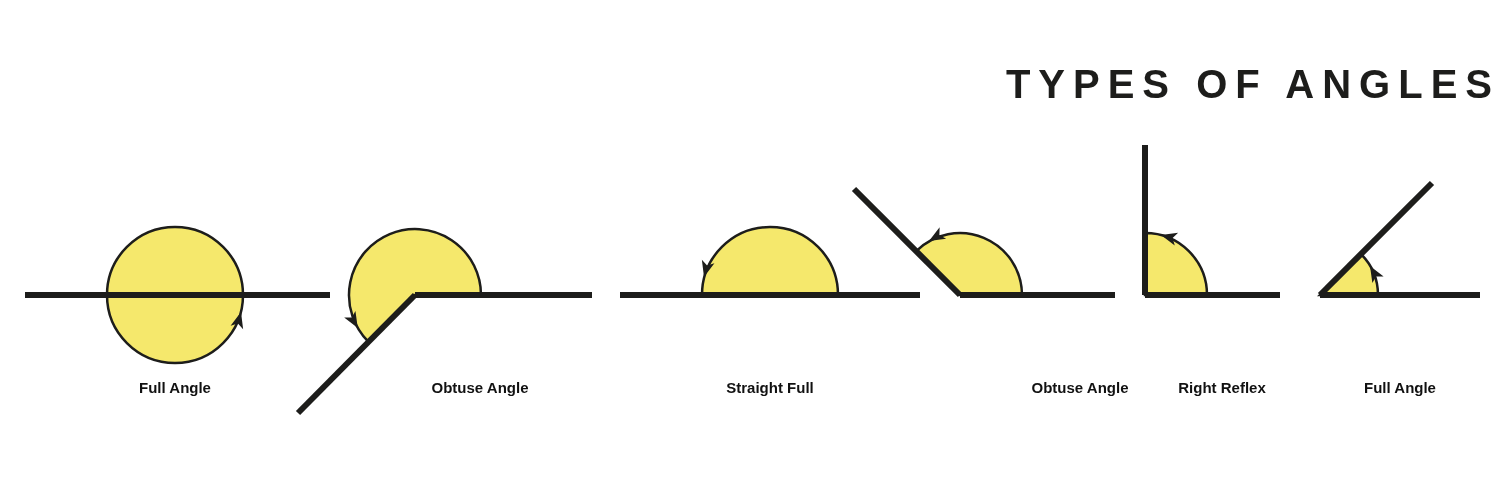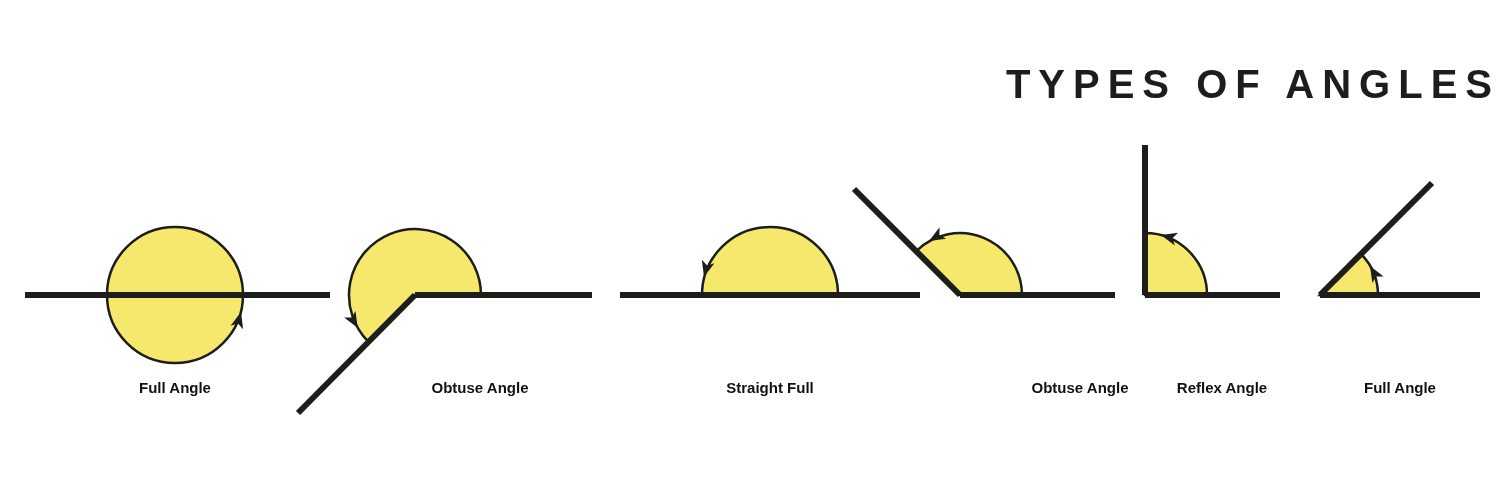--- a/index.html
+++ b/index.html
@@ -91,14 +91,14 @@
       <path class="arrow" d="M0,0 L-16,-6.5 L-12,0 L-16,6.5 Z"></path>
     </g>
   </g>
 
 </svg>
 
 <div class="label" style="left:175px">Full Angle</div>
 <div class="label" style="left:480px">Obtuse Angle</div>
 <div class="label" style="left:770px">Straight Full</div>
 <div class="label" style="left:1080px">Obtuse Angle</div>
-<div class="label" style="left:1222px">Reflex Angle</div>
+<div class="label" style="left:1222px">Right Reflex</div>
 <div class="label" style="left:1400px">Full Angle</div>
 
 </body></html>

